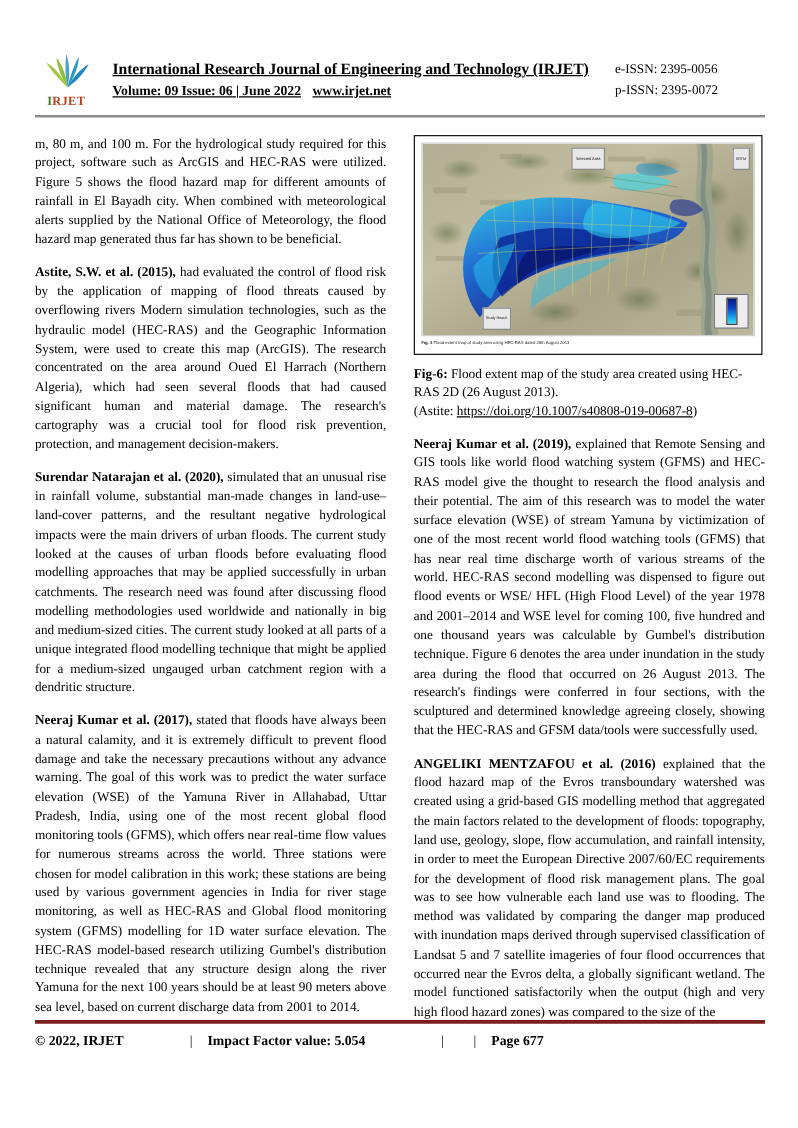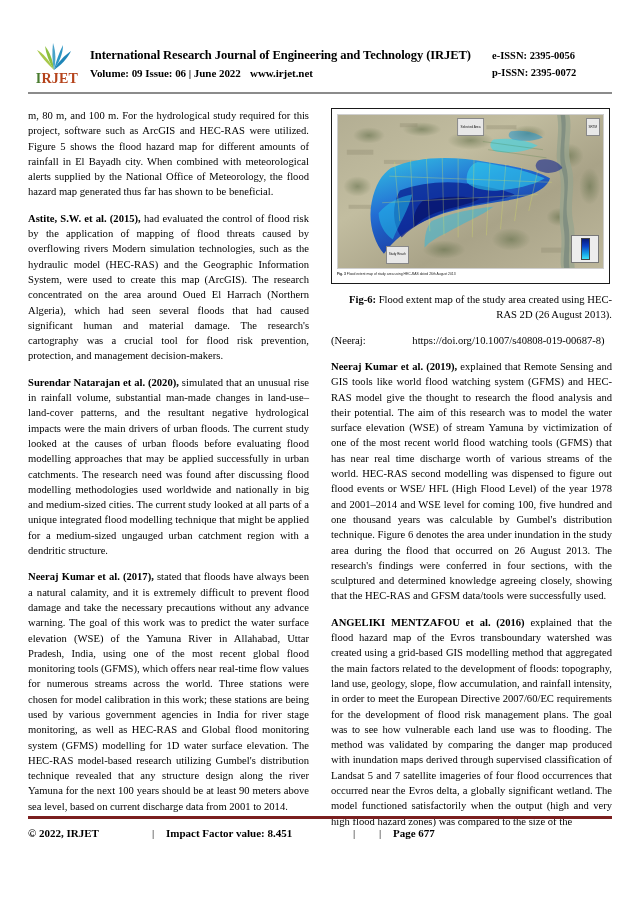--- a/index.html
+++ b/index.html
@@ -45,36 +45,37 @@
     left: 6px;
     top: 0px;
     width: 40px;
     height: 30px;
   }
   .logo-text {
     position: absolute;
     left: 0px;
     bottom: 0px;
     width: 50px;
-    text-align: right;
+    text-align: center;
     font-family: "Liberation Serif", serif;
     font-weight: bold;
-    font-size: 14px;
+    font-size: 10px;
     letter-spacing: 0.2px;
     color: #6b6b1f;
   }
   .logo-text .i { color: #4a7c2f; }
   .logo-text .r { color: #b5431b; }
   .logo-text .j { color: #b5431b; }
   .logo-text .e { color: #b5431b; }
   .logo-text .t { color: #b5431b; }
 
   .head-center {
     flex: 1 1 auto;
     padding-left: 4px;
+    text-decoration: underline;
   }
   .journal-title {
     font-family: "Liberation Serif", serif;
     font-weight: bold;
     font-size: 12.6px;
     line-height: 16px;
     white-space: nowrap;
     letter-spacing: -0.1px;
   }
   .journal-sub {
@@ -86,21 +87,21 @@
     letter-spacing: -0.05px;
   }
   .journal-vol { width: 160px; }
   .journal-web { }
 
   .head-right {
     flex: 0 0 auto;
     text-align: left;
     font-size: 10.5px;
     line-height: 17px;
-    font-weight: bold;
+    font-weight: normal;
     width: 120px;
   }
 
   .hrule {
     position: absolute;
     left: 28px;
     top: 92px;
     width: 584px;
     height: 2px;
     background: #8b8b8b;
@@ -213,34 +214,33 @@
     line-height: 7px;
     color: #222;
     padding-top: 2px;
     white-space: nowrap;
     overflow: hidden;
   }
   .fig-inner-caption b { font-weight: bold; }
 
   .fig-caption {
     width: 281px;
-    text-align: right;
+    text-align: left;
     font-size: 10.6px;
     line-height: 15px;
-    margin-bottom: 11px;
   }
   .fig-caption b { font-weight: bold; }
   .source-line {
     font-size: 10.6px;
     line-height: 15px;
     margin-bottom: 11px;
   }
   .source-link {
+    text-decoration: underline;
     color: #000;
-    margin-left: 44px;
   }
 
   
   .footer-rule {
     position: absolute;
     left: 28px;
     top: 816px;
     width: 584px;
     height: 2.5px;
     background: #7a1f1f;
@@ -415,29 +415,29 @@
             <div class="legend-ramp"></div>
           </div>
         </div>
 
         <div class="fig-inner-caption"><b>Fig. 3</b><span> Flood extent map of study area using HEC-RAS dated 26th August 2013</span></div>
       </div>
     </div>
 
     <div class="fig-caption"><b>Fig-6:</b><span> Flood extent map of the study area created using HEC-RAS 2D (26 August 2013).</span></div>
 
-    <div class="source-line"><span>(Neeraj: </span><span class="source-link">https://doi.org/10.1007/s40808-019-00687-8</span><span>)</span></div>
+    <div class="source-line"><span>(Astite: </span><span class="source-link">https://doi.org/10.1007/s40808-019-00687-8</span><span>)</span></div>
 
     <p><b>Neeraj Kumar et al. (2019),</b><span> explained that Remote Sensing and GIS tools like world flood watching system (GFMS) and HEC-RAS model give the thought to research the flood analysis and their potential. The aim of this research was to model the water surface elevation (WSE) of stream Yamuna by victimization of one of the most recent world flood watching tools (GFMS) that has near real time discharge worth of various streams of the world. HEC-RAS second modelling was dispensed to figure out flood events or WSE/ HFL (High Flood Level) of the year 1978 and 2001–2014 and WSE level for coming 100, five hundred and one thousand years was calculable by Gumbel's distribution technique. Figure 6 denotes the area under inundation in the study area during the flood that occurred on 26 August 2013. The research's findings were conferred in four sections, with the sculptured and determined knowledge agreeing closely, showing that the HEC-RAS and GFSM data/tools were successfully used.</span></p>
     <p><b>ANGELIKI MENTZAFOU et al. (2016)</b><span> explained that the flood hazard map of the Evros transboundary watershed was created using a grid-based GIS modelling method that aggregated the main factors related to the development of floods: topography, land use, geology, slope, flow accumulation, and rainfall intensity, in order to meet the European Directive 2007/60/EC requirements for the development of flood risk management plans. The goal was to see how vulnerable each land use was to flooding. The method was validated by comparing the danger map produced with inundation maps derived through supervised classification of Landsat 5 and 7 satellite imageries of four flood occurrences that occurred near the Evros delta, a globally significant wetland. The model functioned satisfactorily when the output (high and very high flood hazard zones) was compared to the size of the</span></p>
   </div>
 
   <div class="footer-rule"></div>
   <div class="footer">
     <span class="f-copy">© 2022, IRJET</span>
     <span class="f-sep">|</span>
-    <span class="f-impact">Impact Factor value: 8.451</span>
+    <span class="f-impact">Impact Factor value: 5.054</span>
     <span class="f-sep">|</span>
     <span class="f-sep">|</span>
     <span class="f-page">Page 677</span>
   </div>
 
 </div>
 
 </body></html>

